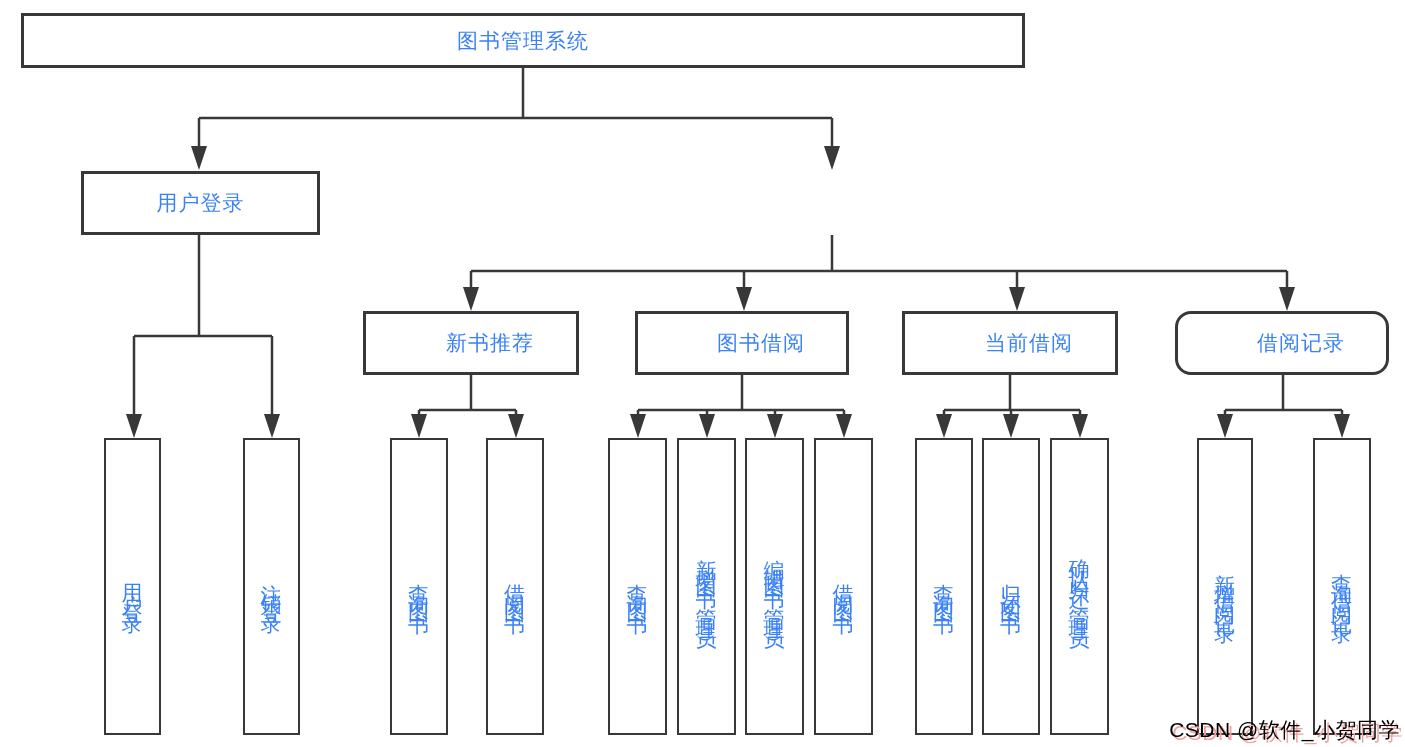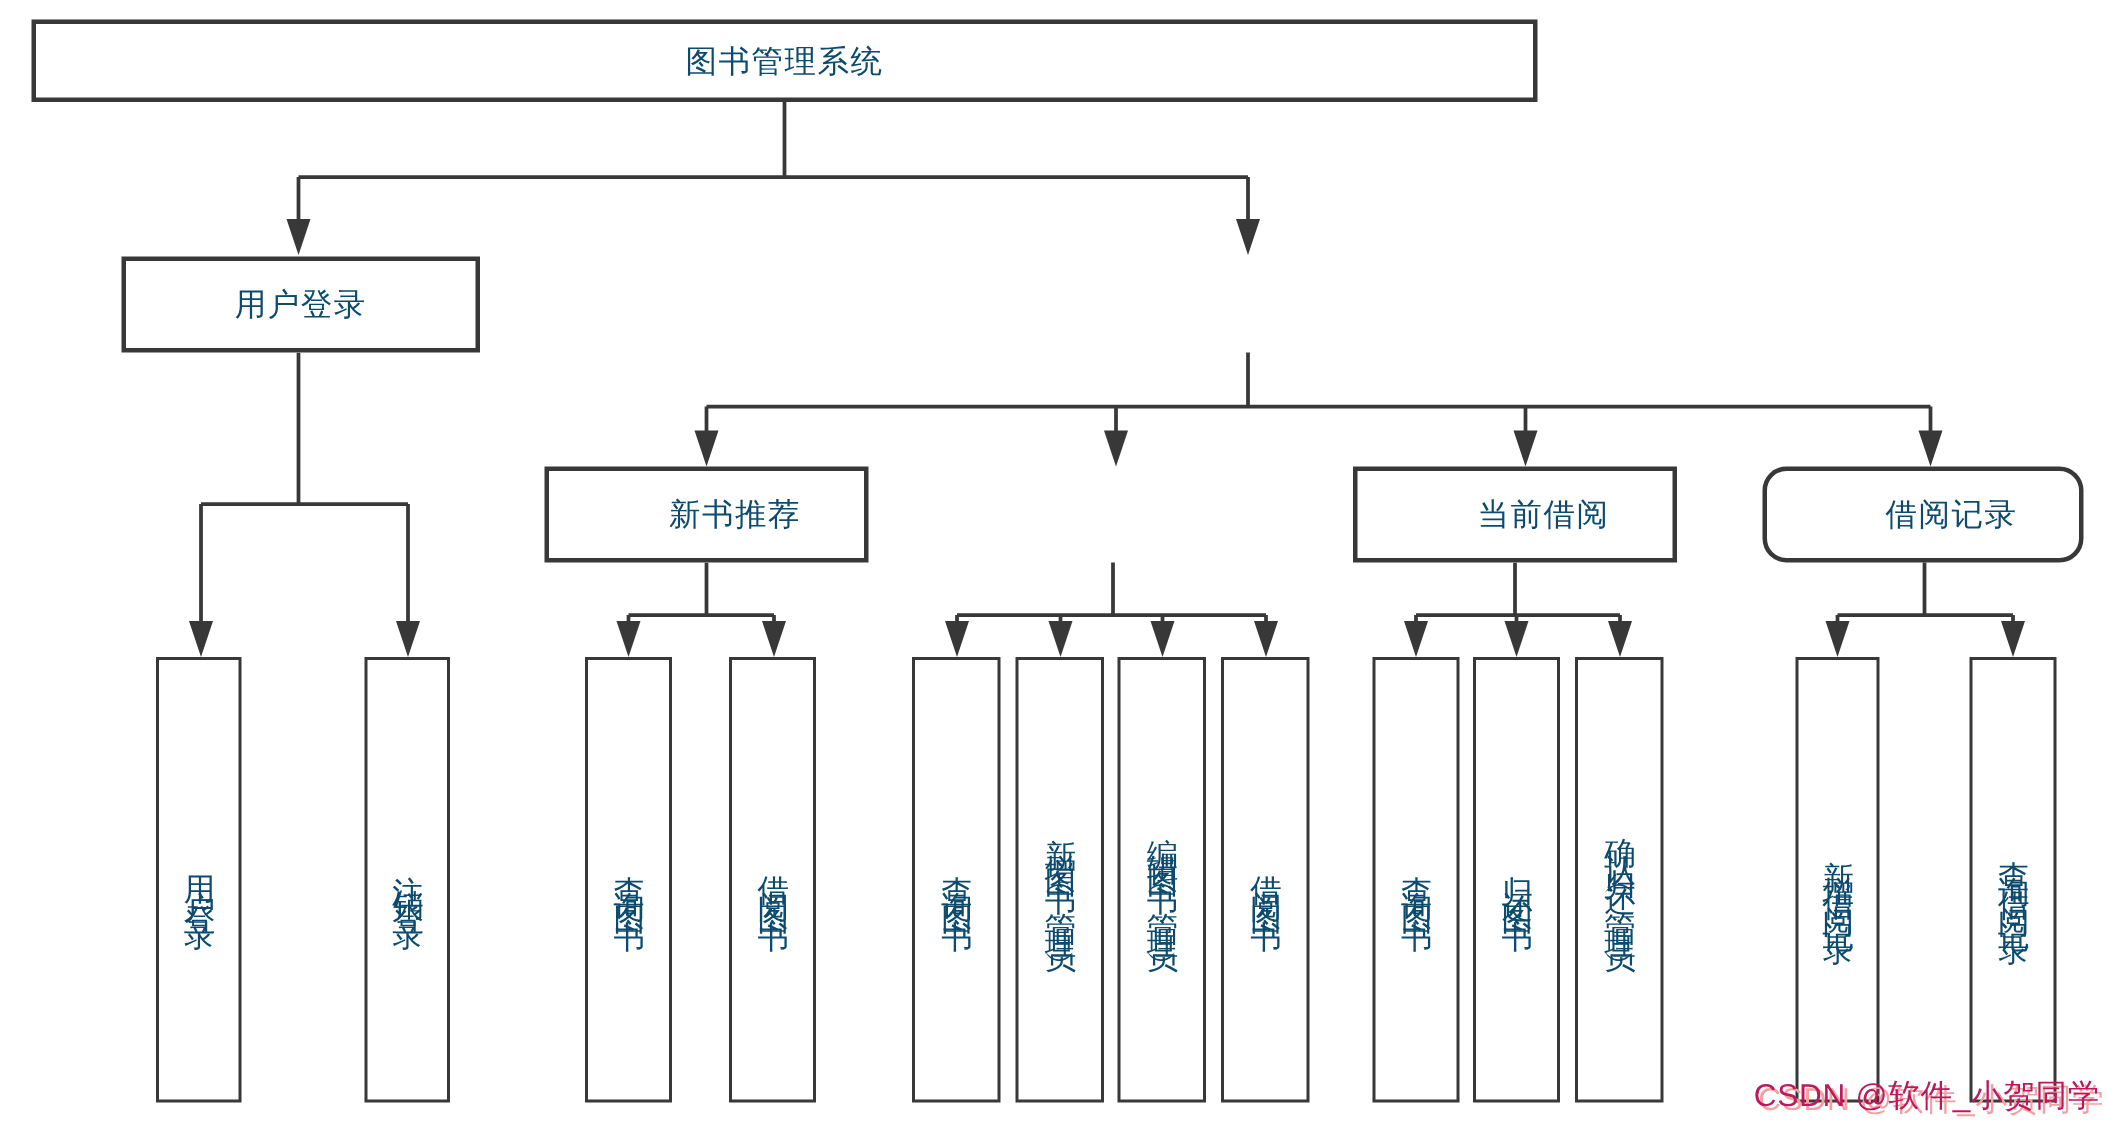--- a/index.html
+++ b/index.html
@@ -23,21 +23,21 @@
     height: 747px;
   }
   .box {
     position: absolute;
     box-sizing: border-box;
     border: 3px solid #383838;
     background: #ffffff;
     display: flex;
     align-items: center;
     justify-content: center;
-    color: #0c4a6e;
+    color: #3b82f6;
   }
   .hbox span {
     font-size: 21px;
     letter-spacing: 1px;
     white-space: nowrap;
   }
   .root-box { left: 21px; top: 13px; width: 1004px; height: 55px; }
   .lvl2 { top: 171px; width: 239px; height: 64px; }
   .lvl3 { top: 311px; height: 64px; padding-left: 38px; }
   .leaf {
@@ -51,21 +51,21 @@
     font-size: 21px;
     letter-spacing: 10px;
     line-height: 1;
     white-space: nowrap;
   }
   .watermark {
     position: absolute;
     top: 716px;
     right: 5px;
     font-size: 21px;
-    color: #be185d;
+    color: #000000;
     text-shadow: 3px 3px 0 #f5a0a0;
     letter-spacing: 0.5px;
     white-space: nowrap;
     z-index: 5;
   }
 </style>
 </head>
 <body>
 
 <div class="canvas">
@@ -106,20 +106,23 @@
   <div class="box hbox root-box">
     <span>图书管理系统</span>
   </div>
 
   <div class="box hbox lvl2" style="left:81px;">
     <span>用户登录</span>
   </div>
 
   <div class="box hbox lvl3" style="left:363px;width:216px;">
     <span>新书推荐</span>
+  </div>
+  <div class="box hbox lvl3" style="left:635px;width:214px;">
+    <span>图书借阅</span>
   </div>
   <div class="box hbox lvl3" style="left:902px;width:216px;">
     <span>当前借阅</span>
   </div>
   <div class="box hbox lvl3" style="left:1175px;width:214px;border-radius:16px;">
     <span>借阅记录</span>
   </div>
 
   <div class="box leaf" style="left:104px;width:57px;">
     <span>用户登录</span>

